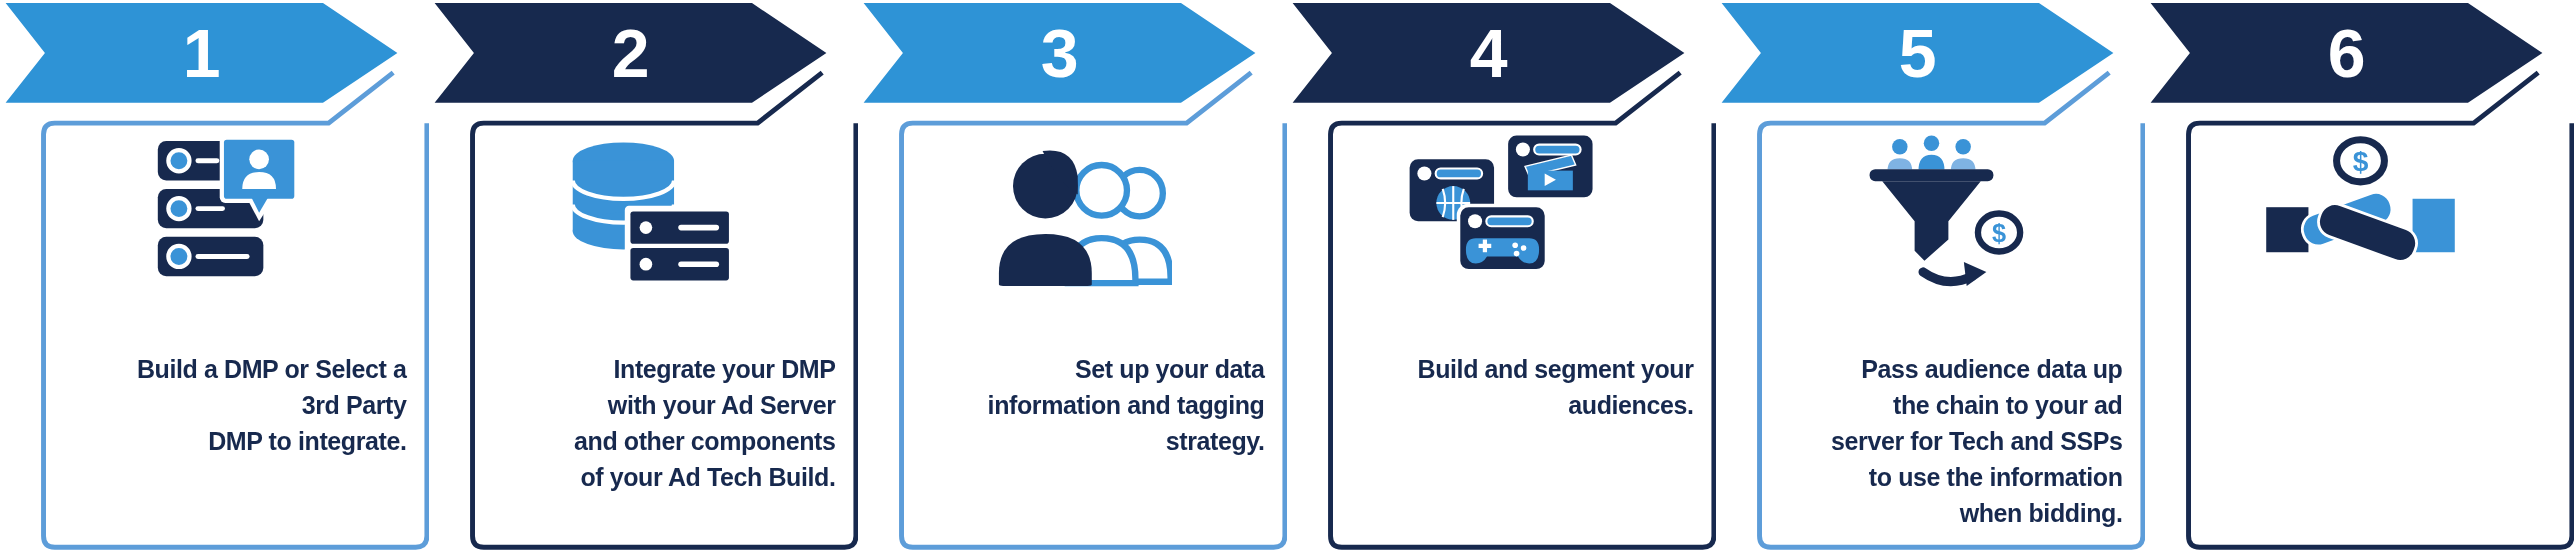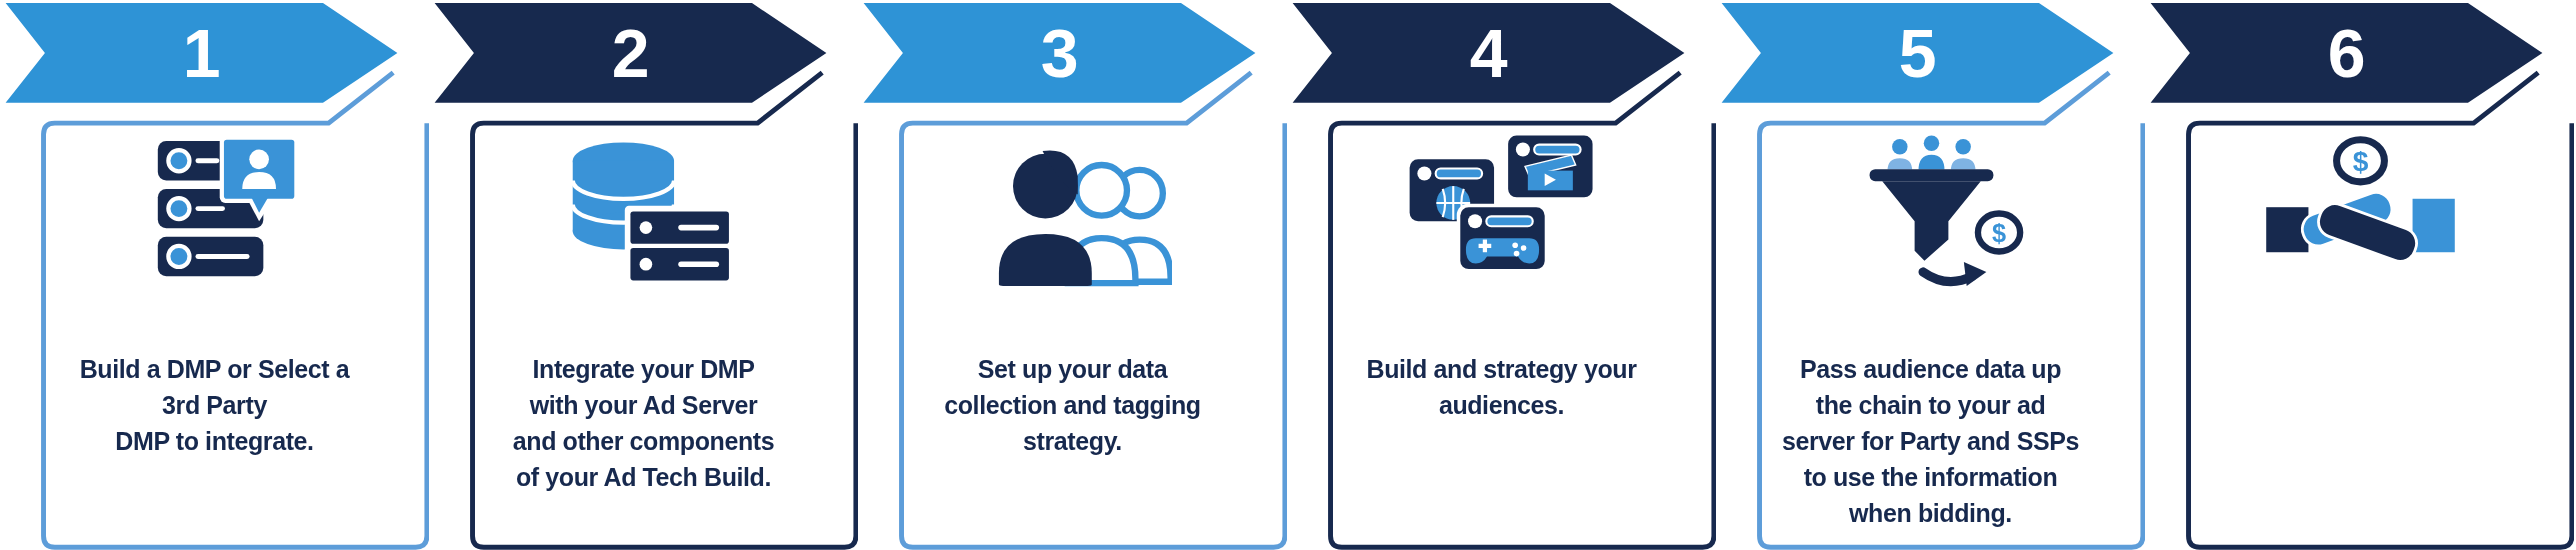--- a/index.html
+++ b/index.html
@@ -18,21 +18,21 @@
   .step--navy .outline{stroke:var(--navy);}
   .outline{fill:none;stroke-width:7;stroke-linejoin:round;}
   .step-number{
     position:absolute;left:5.6px;top:0;width:392px;height:105px;
     display:flex;align-items:center;justify-content:center;
     font-size:68px;font-weight:bold;color:var(--number);
   }
   .icon{position:absolute;left:50%;top:134px;width:197px;height:183px;margin-left:-98px;}
   .desc{
     position:absolute;top:351px;left:22.5px;width:384px;
-    text-align:center;font-size:25px;font-weight:bold;line-height:36px;
+    text-align:right;font-size:25px;font-weight:bold;line-height:36px;
     color:var(--text);white-space:pre-line;letter-spacing:-0.4px;
   }
   .navy-fill{fill:var(--navy);}
   .blue-fill{fill:var(--icon-blue);}
   .lblue-fill{fill:var(--icon-light-blue);}
   .white-fill{fill:#fff;}
   .coin-text{font-family:"Liberation Sans",sans-serif;font-weight:bold;fill:var(--icon-blue);}
 </style>
 </head>
 <body>
@@ -106,21 +106,21 @@
       </g>
       <g stroke="var(--icon-blue)" stroke-width="9" fill="#fff">
         <circle cx="180" cy="80" r="36"></circle>
         <path d="M132,212 Q132,148 180,148 Q228,148 228,206 L228,212 Z"></path>
       </g>
       <circle class="navy-fill" cx="100" cy="74" r="46"></circle>
       <path class="navy-fill" d="M96,24 Q140,18 146,60 L146,86 Q120,70 96,24 Z"></path>
       <path class="navy-fill" d="M34,214 L34,198 Q34,142 100,142 Q166,142 166,198 L166,214 Q166,216 160,216 L40,216 Q34,216 34,214 Z"></path>
     </svg>
     <div class="desc">Set up your data
-collection and tagging
+information and tagging
 strategy.</div>
   </div>
 
   <div class="step step--navy">
     <svg class="layer" viewBox="0 0 611 784">
       <polygon class="arrow" points="8,4 460,4 566,75 460,146 8,146 64,75"></polygon>
       <path class="outline" d="M560,103 L468,175 L78,175 Q62,175 62,191 L62,763 Q62,779 78,779 L592,779 Q608,779 608,763 L608,175"></path>
     </svg>
     <div class="step-number">4</div>
     <svg class="icon" viewBox="0 0 280 260">
@@ -155,21 +155,21 @@
         <circle cx="21" cy="20" r="10" fill="#fff"></circle>
         <rect class="blue-fill" x="37" y="13" width="66" height="14" rx="7" stroke="#fff" stroke-width="3"></rect>
         <path class="blue-fill" d="M22,44 L98,44 Q112,44 112,60 Q112,80 98,80 Q88,80 82,70 L38,70 Q32,80 22,80 Q8,80 8,60 Q8,44 22,44 Z"></path>
         <rect x="26" y="52" width="18" height="6" fill="#fff"></rect>
         <rect x="32" y="46" width="6" height="18" fill="#fff"></rect>
         <circle cx="78" cy="54" r="4" fill="#fff"></circle>
         <circle cx="90" cy="58" r="4" fill="#fff"></circle>
         <circle cx="80" cy="66" r="4" fill="#fff"></circle>
       </g>
     </svg>
-    <div class="desc">Build and strategy your
+    <div class="desc">Build and segment your
 audiences.</div>
   </div>
 
   <div class="step step--blue">
     <svg class="layer" viewBox="0 0 611 784">
       <polygon class="arrow" points="8,4 460,4 566,75 460,146 8,146 64,75"></polygon>
       <path class="outline" d="M560,103 L468,175 L78,175 Q62,175 62,191 L62,763 Q62,779 78,779 L592,779 Q608,779 608,763 L608,175"></path>
     </svg>
     <div class="step-number">5</div>
     <svg class="icon" viewBox="0 0 280 260">
@@ -185,21 +185,21 @@
       <path class="blue-fill" stroke="#fff" stroke-width="3" d="M120,52 Q120,28 140,28 Q160,28 160,52 Z"></path>
       <rect class="navy-fill" x="52" y="50" width="176" height="17" rx="8"></rect>
       <path class="navy-fill" d="M70,67 L210,67 L164,124 L164,150 L130,180 L116,166 L116,124 Z"></path>
       <path d="M128,196 Q162,220 198,202" fill="none" stroke="var(--navy)" stroke-width="13" stroke-linecap="round"></path>
       <polygon class="navy-fill" points="190,216 218,196 186,182"></polygon>
       <ellipse cx="236" cy="140" rx="30" ry="27" fill="#fff" stroke="var(--navy)" stroke-width="9"></ellipse>
       <text class="coin-text" x="236" y="153" font-size="36" text-anchor="middle">$</text>
     </svg>
     <div class="desc">Pass audience data up
 the chain to your ad
-server for Party and SSPs
+server for Tech and SSPs
 to use the information
 when bidding.</div>
   </div>
 
   <div class="step step--navy">
     <svg class="layer" viewBox="0 0 611 784">
       <polygon class="arrow" points="8,4 460,4 566,75 460,146 8,146 64,75"></polygon>
       <path class="outline" d="M560,103 L468,175 L78,175 Q62,175 62,191 L62,763 Q62,779 78,779 L592,779 Q608,779 608,763 L608,175"></path>
     </svg>
     <div class="step-number">6</div>

